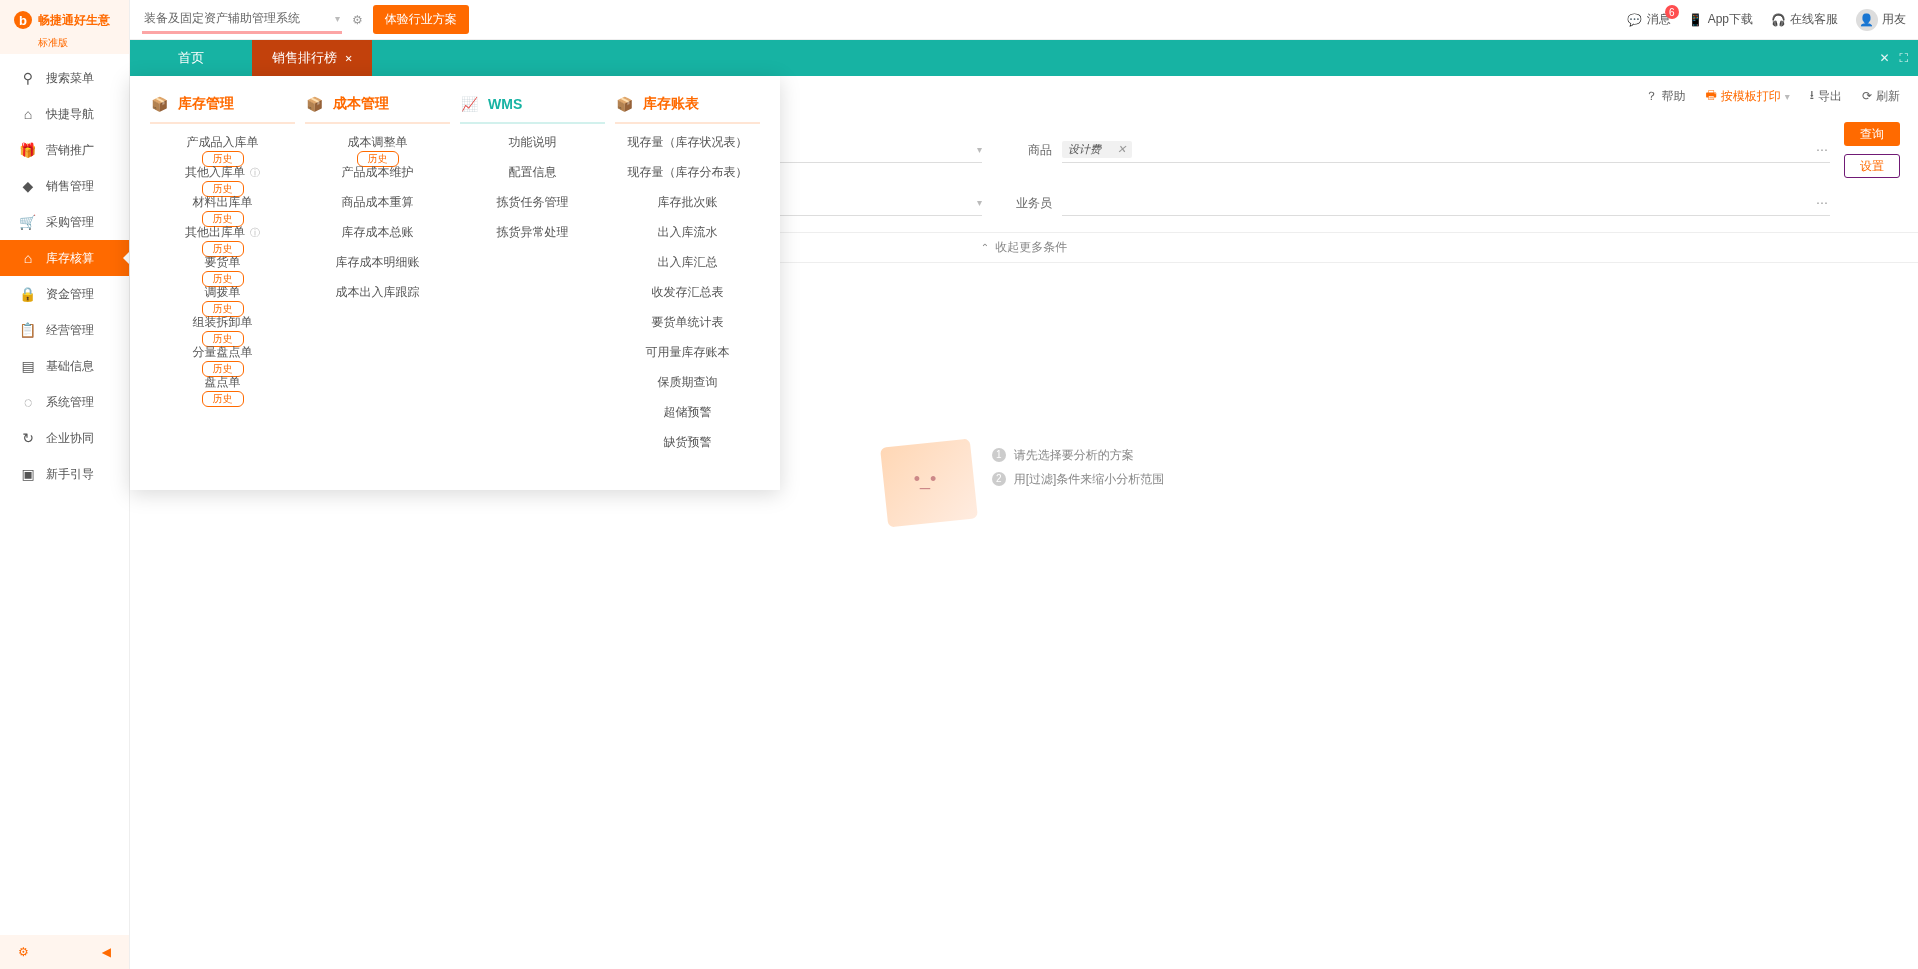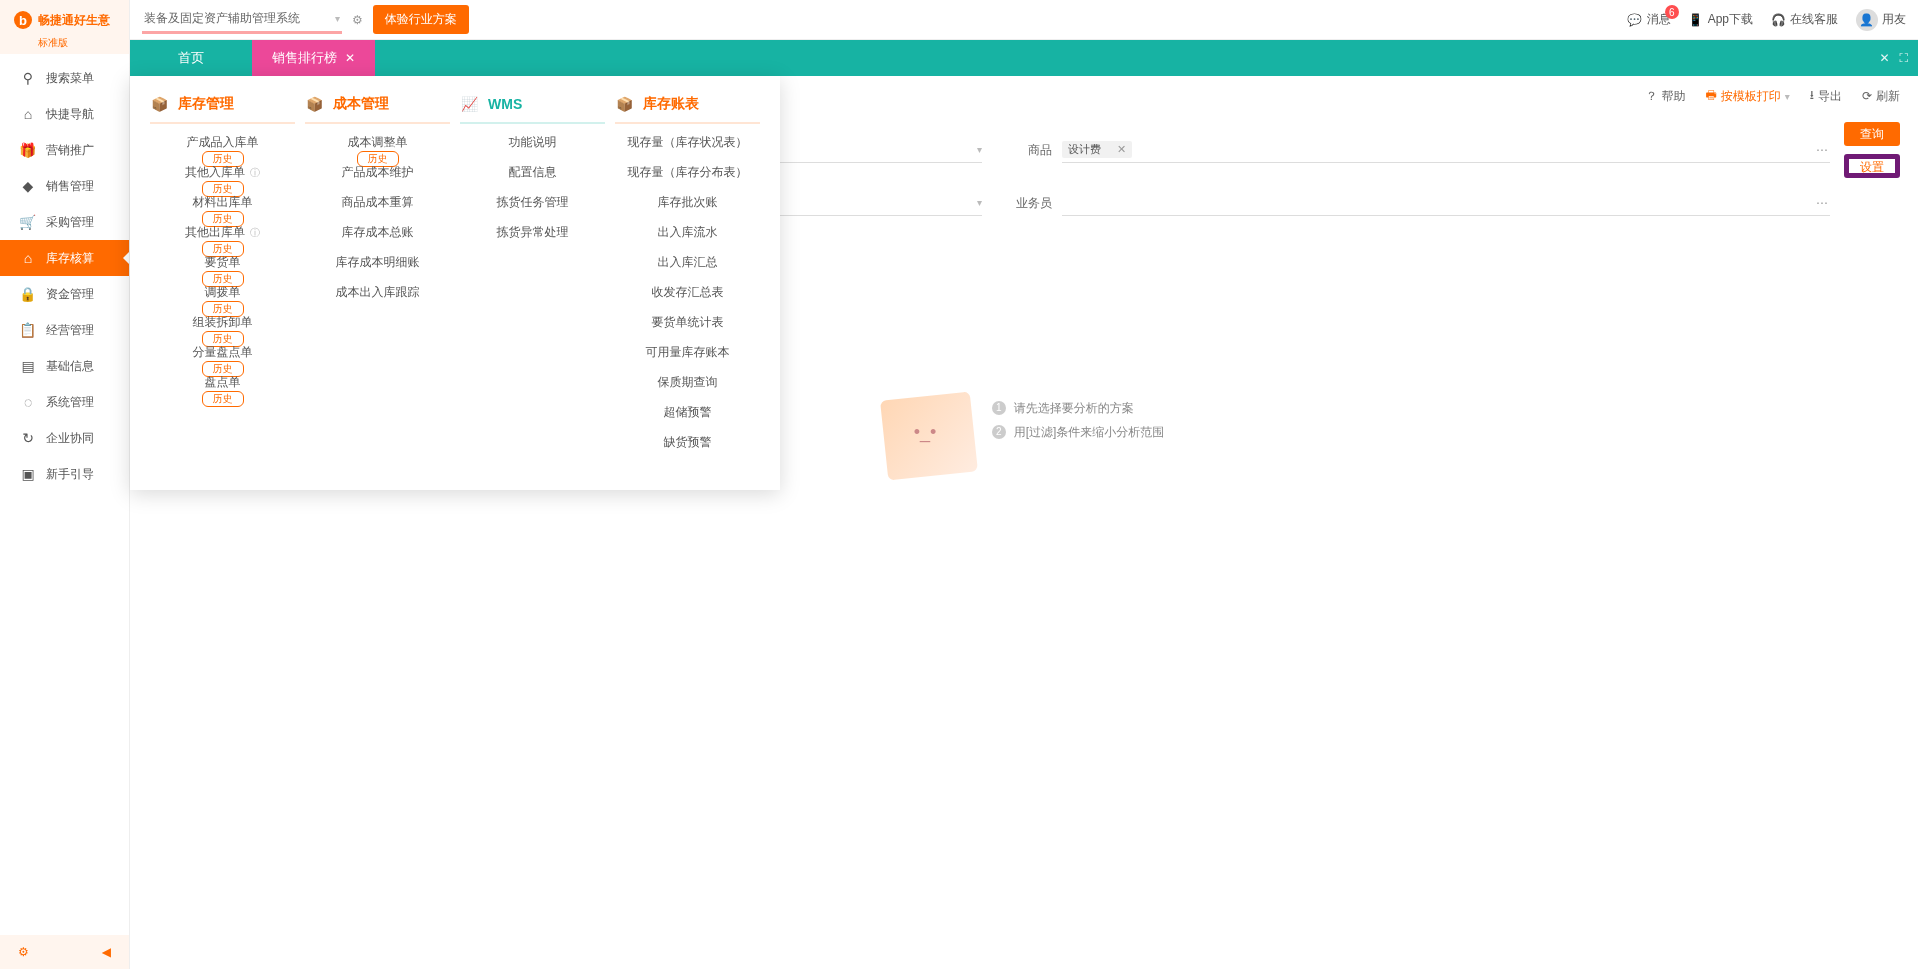--- a/index.html
+++ b/index.html
@@ -28,44 +28,44 @@
 .exp-btn { background:#ff6a00; color:#fff; border:none; border-radius:3px; padding:6px 12px; font-size:12px; cursor:pointer;}
 .top-right { margin-left:auto; display:flex; align-items:center; gap:18px; color:#555;}
 .top-right .item { display:flex; align-items:center; gap:4px; cursor:pointer; position:relative; }
 .badge { position:absolute; top:-6px; right:-8px; background:#ff4d4f; color:#fff; border-radius:8px; font-size:10px; min-width:14px; height:14px; display:flex; align-items:center; justify-content:center; padding:0 3px;}
 .avatar { width:22px; height:22px; border-radius:50%; background:#ddd; display:inline-flex; align-items:center; justify-content:center; color:#fff; font-size:12px;}
 
 
 .tabstrip { height:36px; background:#17b3a3; display:flex; align-items:stretch; color:#fff;}
 .tab { display:flex; align-items:center; padding:0 20px; font-size:13px; cursor:pointer;margin-left:28px; }
 .tab.home { }
-.tab.active { background:#ec4899; }
+.tab.active { background:#c2410c;font-family:Liberation Mono, monospace; }
 .tab .close { margin-left:8px; font-size:12px; cursor:pointer;}
 .tabstrip-right { margin-left:auto; display:flex; align-items:center; gap:10px; padding-right:10px;}
 .tabstrip-right span { cursor:pointer; opacity:.9;}
 
 
 .toolbar { height:40px; display:flex; align-items:center; justify-content:flex-end; gap:20px; padding:0 18px; color:#666;}
 .toolbar .tool { display:flex; align-items:center; gap:4px; cursor:pointer;}
 .toolbar .tool.orange { color:#ff6a00; }
 
 
 .filter-wrap { position:relative; }
 .filters { padding:6px 18px 0 18px; display:flex; flex-direction:column; gap:12px;}
 .filter-row { display:flex; align-items:center; gap:14px;}
 .field { display:flex; align-items:center; flex:1; min-width:0;}
 .field-label { width:56px; color:#666; text-align:right; margin-right:10px; flex-shrink:0;}
 .field-body { flex:1; border-bottom:1px solid #ddd; height:26px; display:flex; align-items:center; justify-content:space-between; color:#666; cursor:text; min-width:0;}
 .field-body .chev { color:#bbb; font-size:10px; margin-left:6px;}
 .field-body .more { color:#999; letter-spacing:2px; cursor:pointer;}
-.tag { background:#f1f1f1; color:#555; padding:1px 6px; border-radius:2px; font-size:11px; display:inline-flex; align-items:center; gap:16px;}
+.tag { background:#f1f1f1; color:#555; padding:1px 6px; border-radius:2px; font-size:11px; display:inline-flex; align-items:center; gap:16px;font-style:italic;}
 .tag .x { color:#999; cursor:pointer; }
 .btn-col { display:flex; flex-direction:column; gap:8px; width:56px; align-items:stretch; flex-shrink:0;}
 .btn-primary { background:#ff6a00; color:#fff; border:none; border-radius:3px; height:24px; font-size:12px; cursor:pointer;}
-.btn-plain { background:#fff; color:#ff6a00; border:5px solid #701a75; border-radius:3px; height:24px; font-size:12px; cursor:pointer;}
+.btn-plain { background:#fff; color:#ff6a00; border:1px solid #701a75; border-radius:3px; height:24px; font-size:12px; cursor:pointer;}
 
 .collapse-bar { text-align:center; color:#888; font-size:12px; border:1px solid #eee; border-left:none; border-right:none; padding:6px 0; margin-top:16px; cursor:pointer;}
 .collapse-bar::before { content:"⌃"; margin-right:6px; font-size:10px;}
 
 
 .empty { flex:1; display:flex; align-items:flex-start; justify-content:center; padding-top:180px; gap:18px;}
 .empty-img { width:90px; height:80px; position:relative;}
 .empty-img .box { position:absolute; inset:0; background:linear-gradient(135deg,#ffd7b5,#ffece0); border-radius:6px; transform:rotate(-6deg);}
 .empty-img .face { position:absolute; left:30px; top:26px; font-size:18px; color:#c88;}
 .empty-steps { color:#888; font-size:12px;}
@@ -248,20 +248,21 @@
           <div class="field" style="flex:1.3">
             <span class="field-label">业务员</span>
             <div class="field-body">
               <span></span>
                 <span class="more">⋯</span>
             </div>
           </div>
           <div class="btn-col"></div>
         </div>
       </div>
+      <div class="collapse-bar">收起更多条件</div>
     </div>
 
     <div class="empty">
       <div class="empty-img">
         <div class="box"></div>
           <div class="face">•_•</div>
       </div>
       <div class="empty-steps">
         <div>
             <span class="step-num">1</span>

